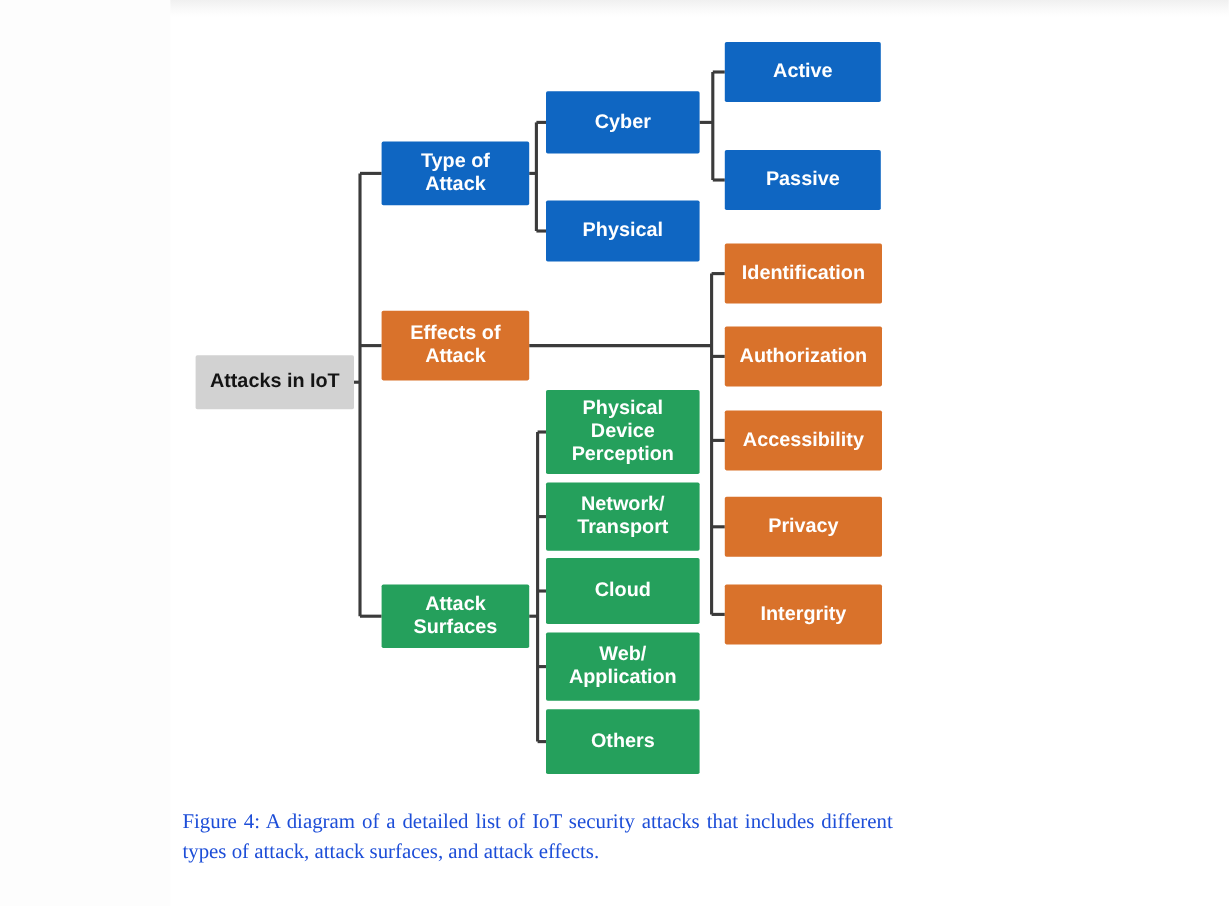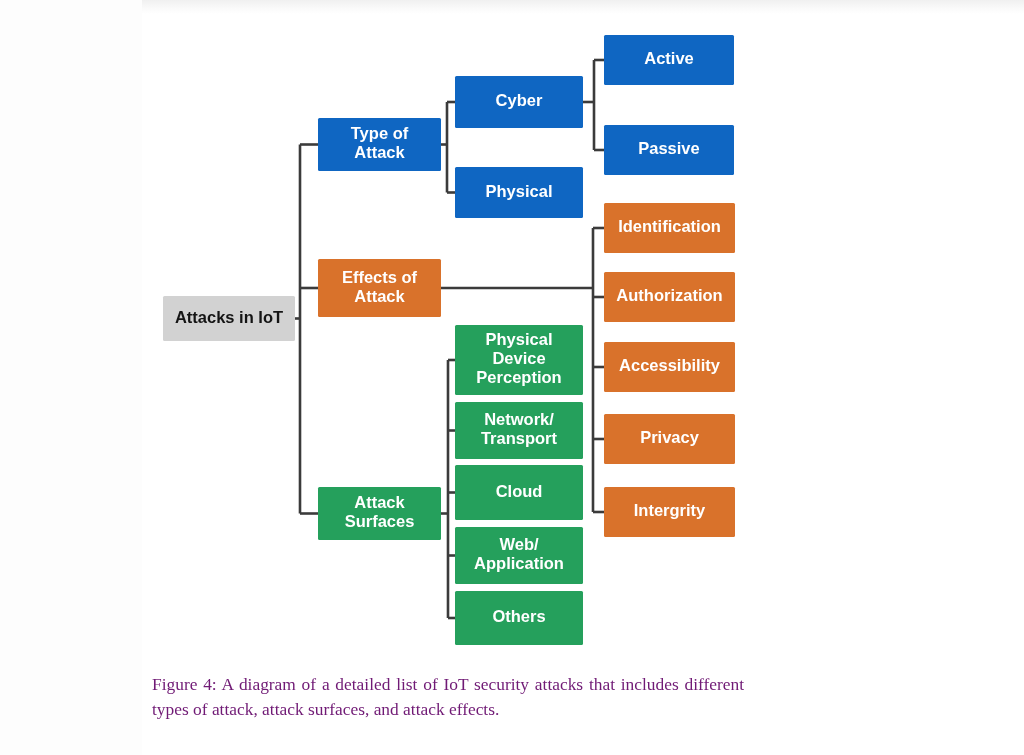--- a/index.html
+++ b/index.html
@@ -46,21 +46,21 @@
     fill: #141414;
   }
   #caption {
     position: absolute;
     left: 152px;
     top: 672px;
     width: 592px;
     font-family: "Liberation Serif", serif;
     font-size: 17.4px;
     line-height: 1.45;
-    color: #701a75;
+    color: #1d4ed8;
     text-align: justify;
     text-justify: inter-word;
   }
   #caption .fignum { white-space: nowrap; }
 </style>
 </head>
 <body>
 
 <div id="page">
 

